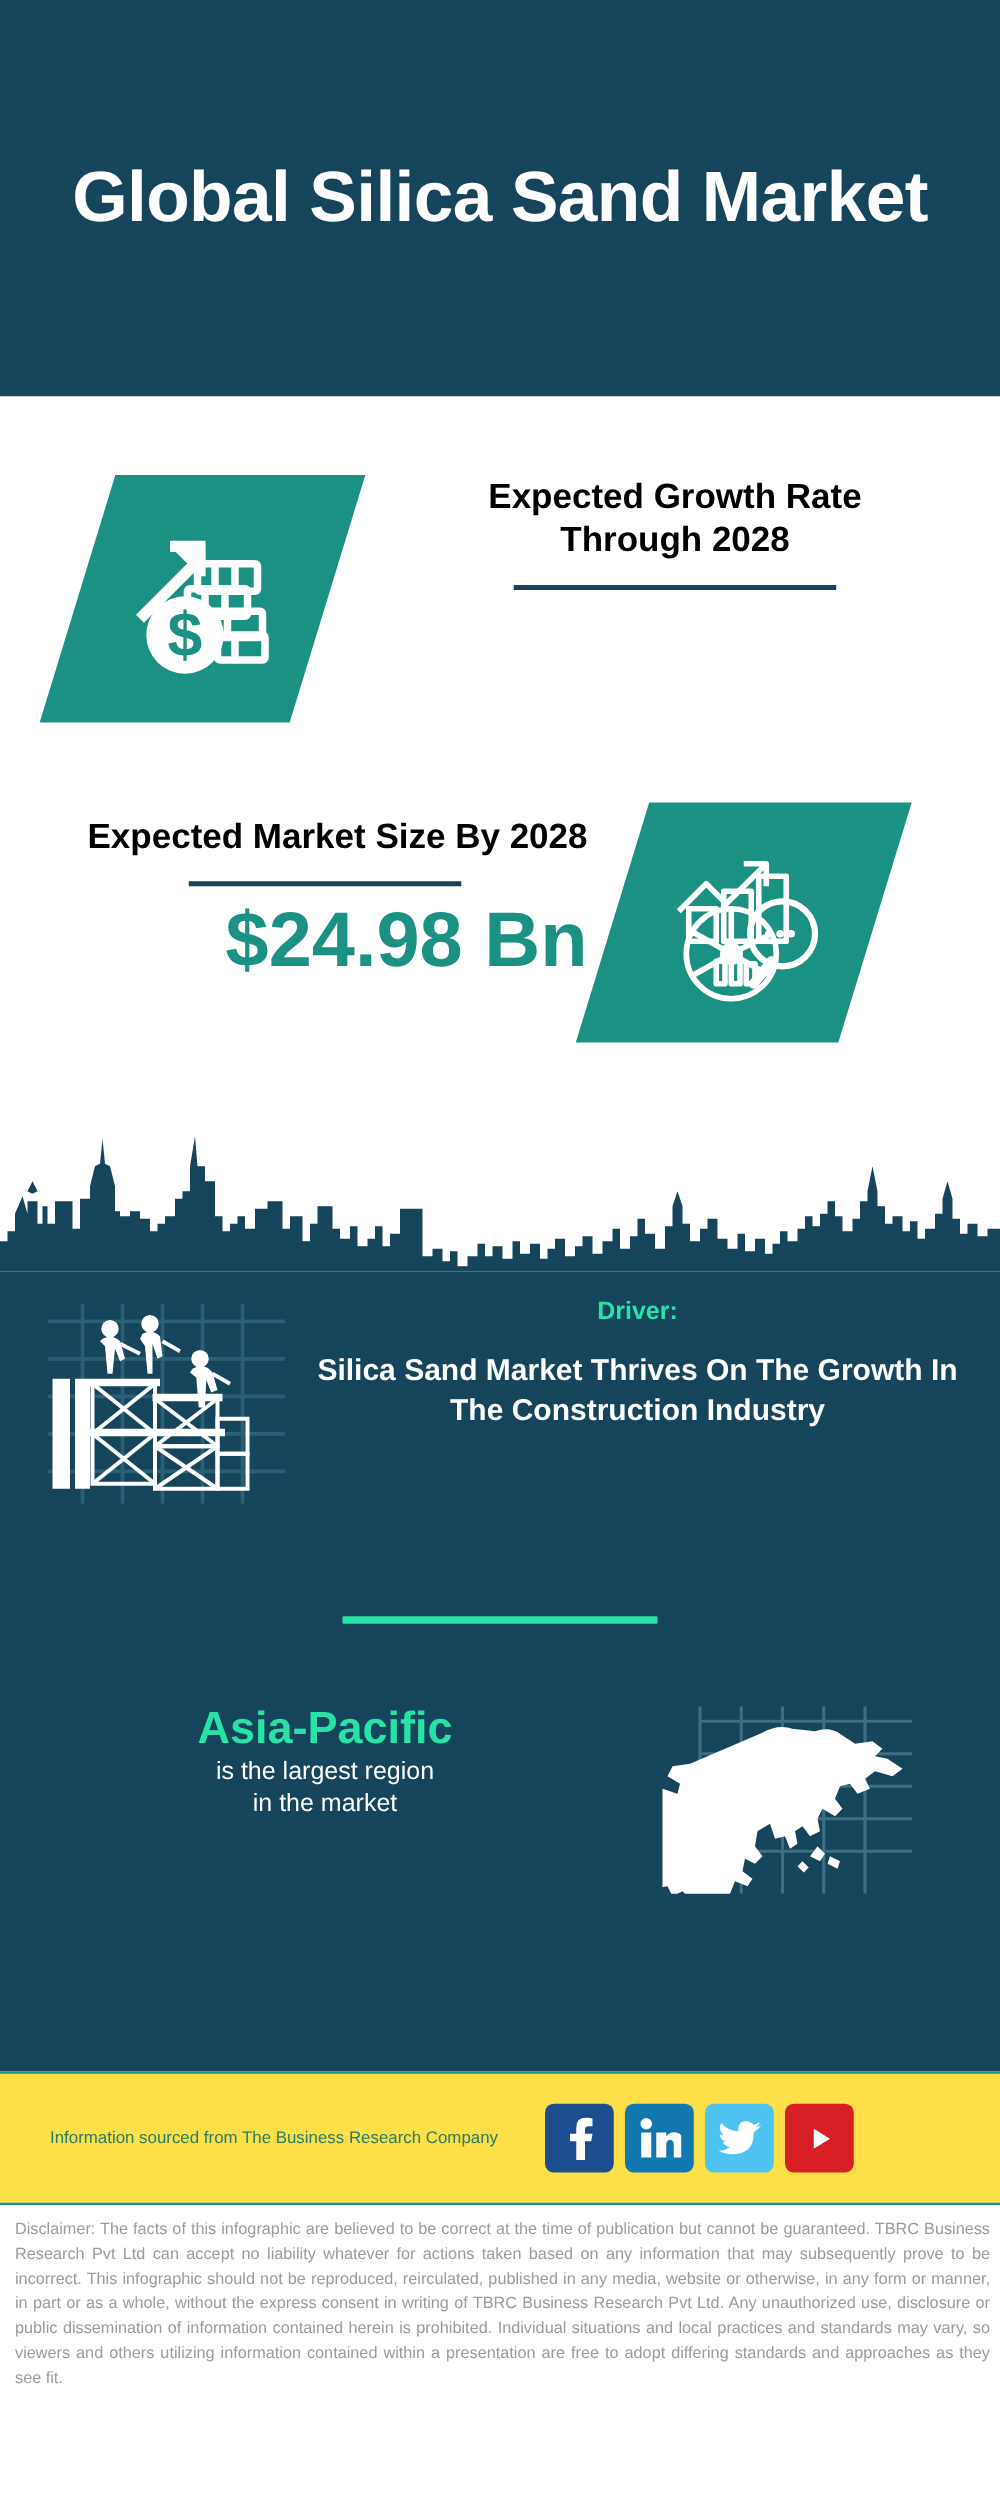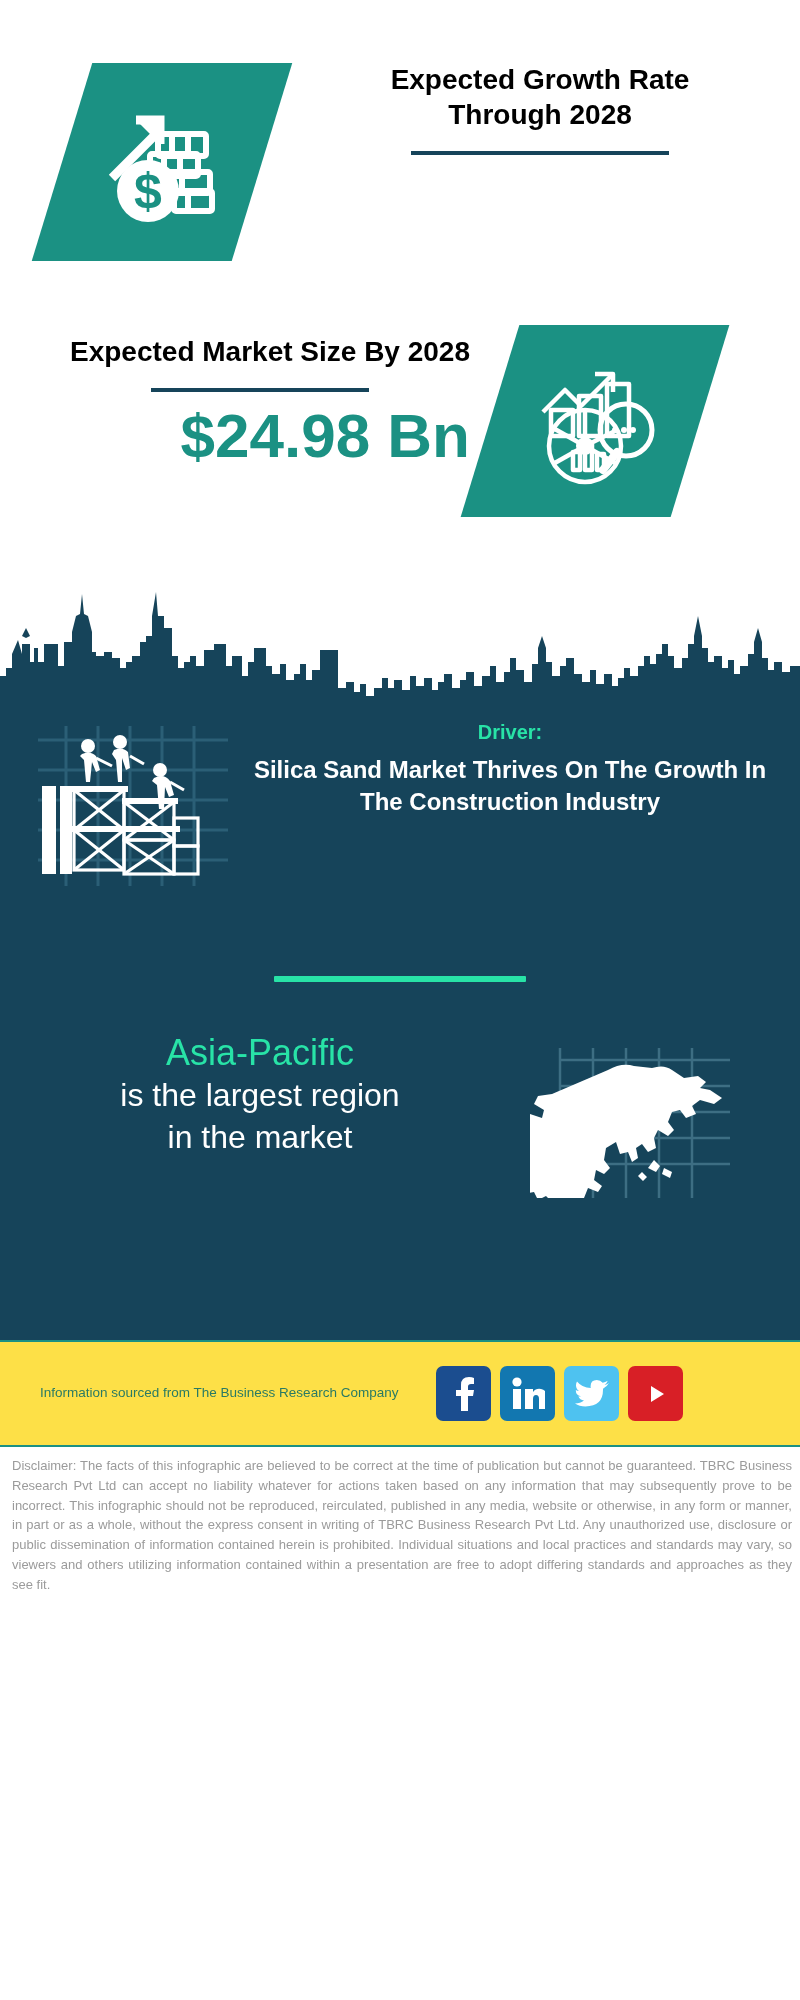--- a/index.html
+++ b/index.html
@@ -67,28 +67,28 @@
   .dark {
     background:#16445a;
     position:relative;
     padding-top:14px;
     height:640px;
   }
   .driver-row { position:relative; height:220px; }
   .constr-icon { position:absolute; left:38px; top:12px; width:190px; height:160px; }
   .driver-text { position:absolute; left:250px; top:6px; width:520px; text-align:center; }
   .driver-label { color:#28e3a7; font-size:20px; font-weight:bold; line-height:1.2; }
-  .driver-body { color:#ffffff; font-size:24px; font-weight:bold; line-height:1.33; margin-top:10px; }
+  .driver-body { color:#ffffff; font-size:24px; font-weight:bold; line-height:1.33; margin-top:20px; }
 
   .mid-divider { width:252px; height:6px; background:#28e3a7; margin:42px auto 0 auto; border-radius:1px; }
 
   .region-row { position:relative; height:210px; margin-top:48px; }
   .region-text { position:absolute; left:30px; top:0; width:460px; text-align:center; }
-  .region-name { color:#28e3a7; font-size:36px; font-weight:normal; line-height:1.25; }
-  .region-sub { color:#ffffff; font-size:32px; font-weight:normal; line-height:1.3; }
+  .region-name { color:#28e3a7; font-size:36px; font-weight:bold; line-height:1.25;margin-top:12px; }
+  .region-sub { color:#ffffff; font-size:20px; font-weight:normal; line-height:1.3; }
   .map-box { position:absolute; left:530px; top:18px; width:200px; height:150px; }
 
   
   .source-bar {
     position:relative; height:105px; background:#fde047;
     border-top:2px solid #1b9183;
     display:flex; align-items:center;
   }
   .source-txt { margin-left:40px; color:#2a7a63; font-size:13.5px; line-height:1.85; }
   .socials { display:flex; gap:9px; margin-left:38px; }
@@ -106,20 +106,23 @@
     font-size:13px;
     line-height:1.52;
     text-align:justify;
   }
 </style>
 </head>
 <body>
 
 <div class="page">
 
+  <div class="header">
+    <h1>Global Silica Sand Market</h1>
+  </div>
 
   <div class="stat-row">
 
     <div class="para para-1">
       <div class="para-inner">
         <svg width="140" height="140" viewBox="0 0 140 140">
 
           <path d="M20 86 L62 44 M44 28 L68 28 L68 52" fill="none" stroke="#fff" stroke-width="9" stroke-linecap="butt"></path>
           <path d="M68 28 L68 52 L44 28 Z" fill="#fff"></path>
 

